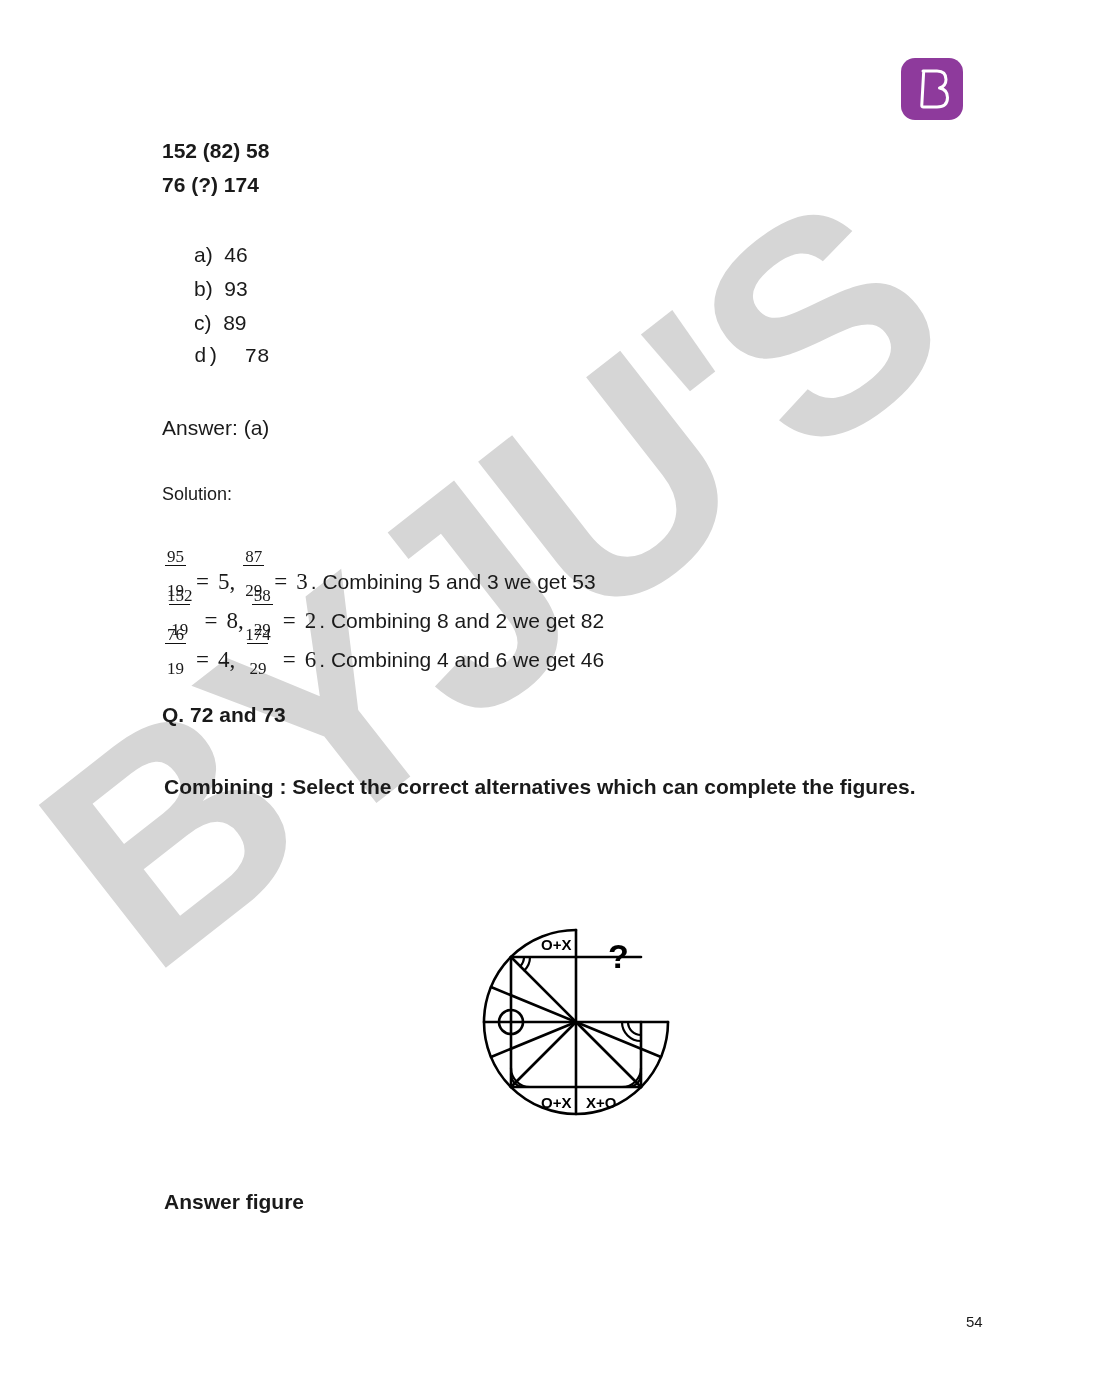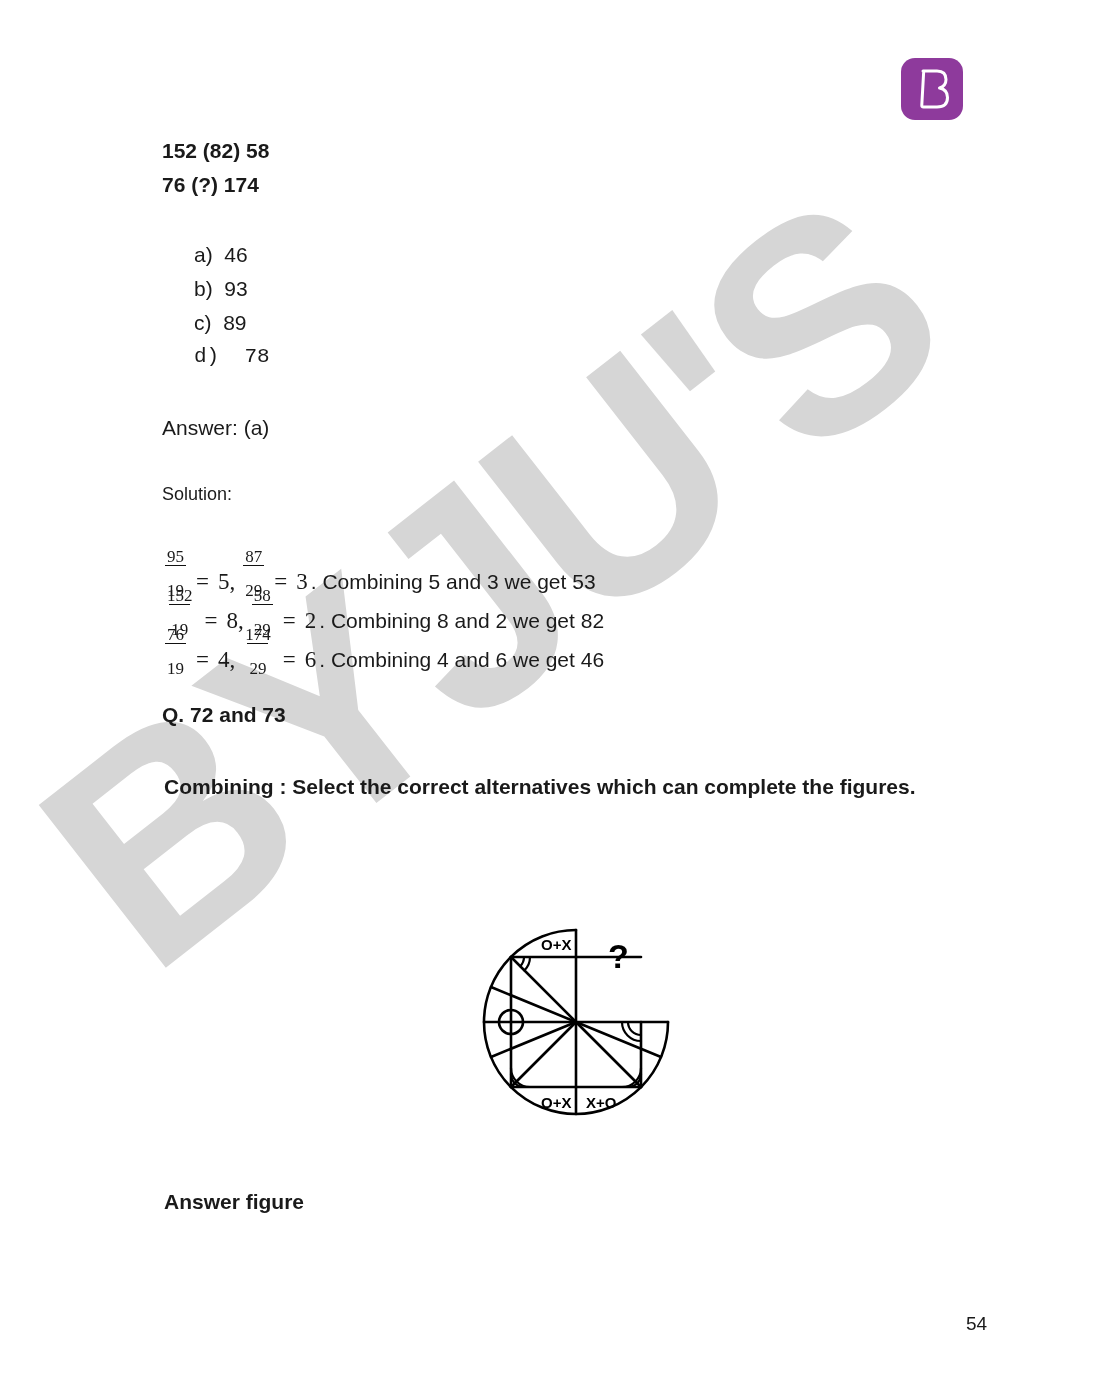--- a/index.html
+++ b/index.html
@@ -130,21 +130,21 @@
   .tail {
     font-family: "Liberation Sans", sans-serif;
     font-size: 21px;
     margin-left: 3px;
   }
 
   #q-heading { left: 134px; top: 702px; font-size: 21px; font-weight: bold; }
   #directions { left: 136px; top: 774px; font-size: 21px; font-weight: bold; }
   #question-figure-label { left: 136px; top: 808px; font-size: 21px; font-weight: bold; }
   #answer-figure-label { left: 136px; top: 1189px; font-size: 21px; font-weight: bold; }
-  #page-number { left: 938px; top: 1313px; font-size: 19px; }
+  #page-number { left: 938px; top: 1313px; font-size: 15px; }
 
   
   #figure {
     position: absolute;
     left: 408px;
     top: 872px;
     width: 290px;
     height: 290px;
   }
   #figure svg { display: block; overflow: visible; }

